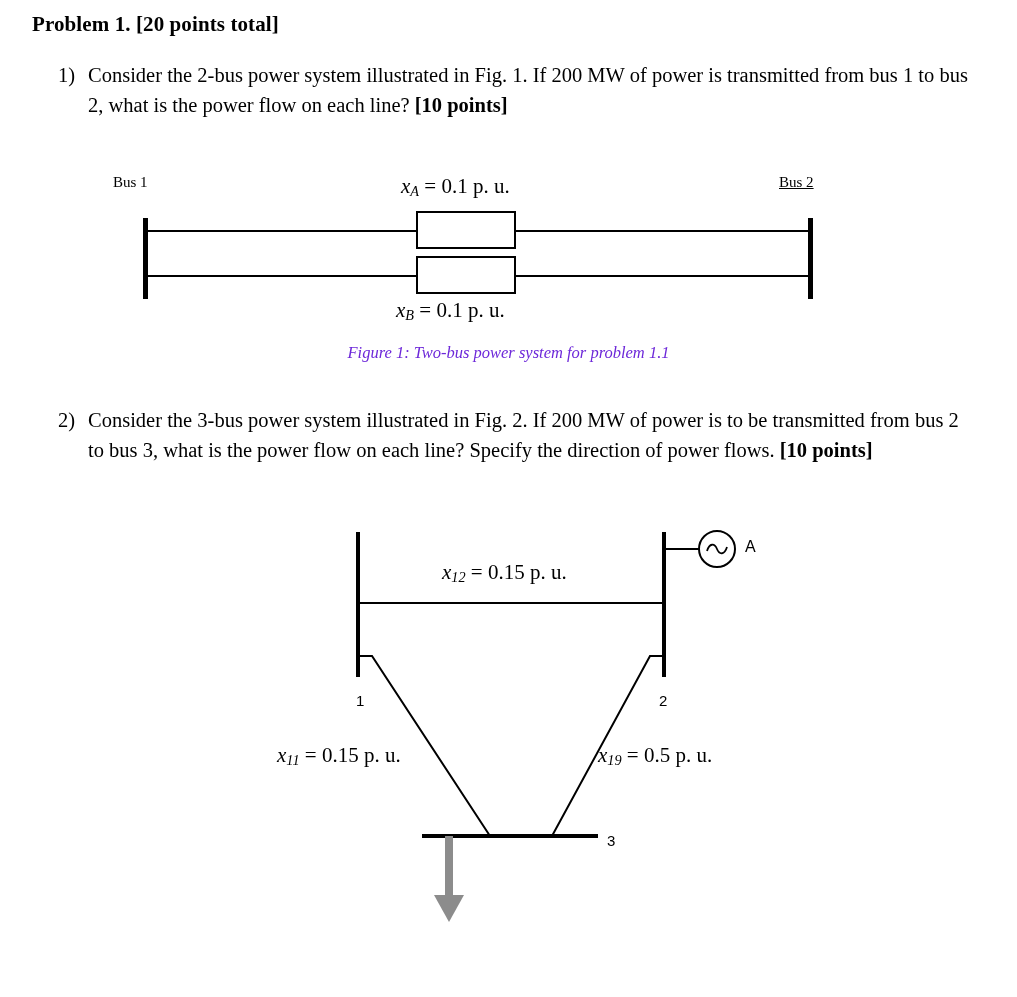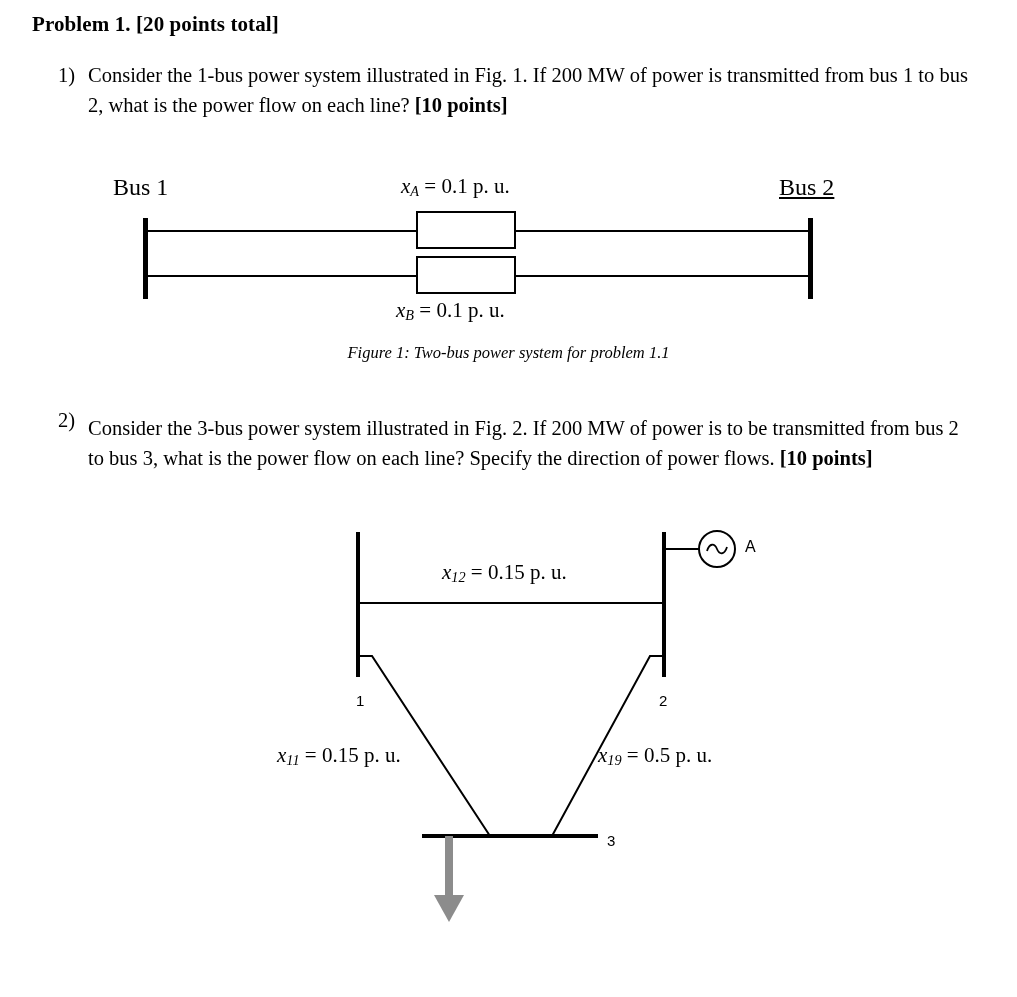--- a/index.html
+++ b/index.html
@@ -42,46 +42,46 @@
   .q-text {
     font-size: 20.5px;
     line-height: 30px;
     text-align: left;
   }
   .q-text b { font-weight: bold; }
 
   #q1 { left: 58px; top: 60px; width: 920px; }
   #q1 .q-text { width: 880px; }
   #q2 { left: 58px; top: 405px; width: 930px; }
-  #q2 .q-text { width: 890px; margin-top: 8px; }
+  #q2 .q-text { width: 890px; }
 
   .caption {
     position: absolute;
     font-family: "Liberation Serif", serif;
     font-style: italic;
     font-size: 16.5px;
-    color: #000000;
+    color: #6d28d9;
     width: 100%;
     text-align: center;
     left: 0;
   }
   #cap1 { top: 343px; }
   #cap2 { top: 950px; }
 
   
   .fig1 {
     position: absolute;
     left: 0;
     top: 160px;
     width: 1017px;
     height: 175px;
   }
   .label-plain {
     position: absolute;
-    font-size: 24px;
+    font-size: 15px;
     font-family: "Liberation Serif", serif;
   }
   .mathlabel {
     position: absolute;
     font-family: "Liberation Serif", serif;
     font-size: 21px;
     white-space: nowrap;
   }
   .mathlabel i {
     font-style: italic;
@@ -149,21 +149,21 @@
 </style>
 </head>
 <body>
 
 <div class="page">
 
   <div class="problem-title">Problem 1. [20 points total]</div>
 
   <div class="q-item" id="q1">
     <div class="q-num">1)</div>
-    <div class="q-text"><span>Consider the 1-bus power system illustrated in Fig. 1. If 200 MW of power is transmitted from bus 1 to bus 2, what is the power flow on each line? </span><b>[10 points]</b></div>
+    <div class="q-text"><span>Consider the 2-bus power system illustrated in Fig. 1. If 200 MW of power is transmitted from bus 1 to bus 2, what is the power flow on each line? </span><b>[10 points]</b></div>
   </div>
 
   <div class="fig1">
 
     <div class="label-plain" style="left:113px; top:14px;">Bus 1</div>
     <div class="label-plain" style="left:779px; top:14px;text-decoration:underline;">Bus 2</div>
 
     <div class="mathlabel" style="left:401px; top:14px;">
       <i>x</i><sub>A</sub><span> = 0.1 p. u.</span>
     </div>

